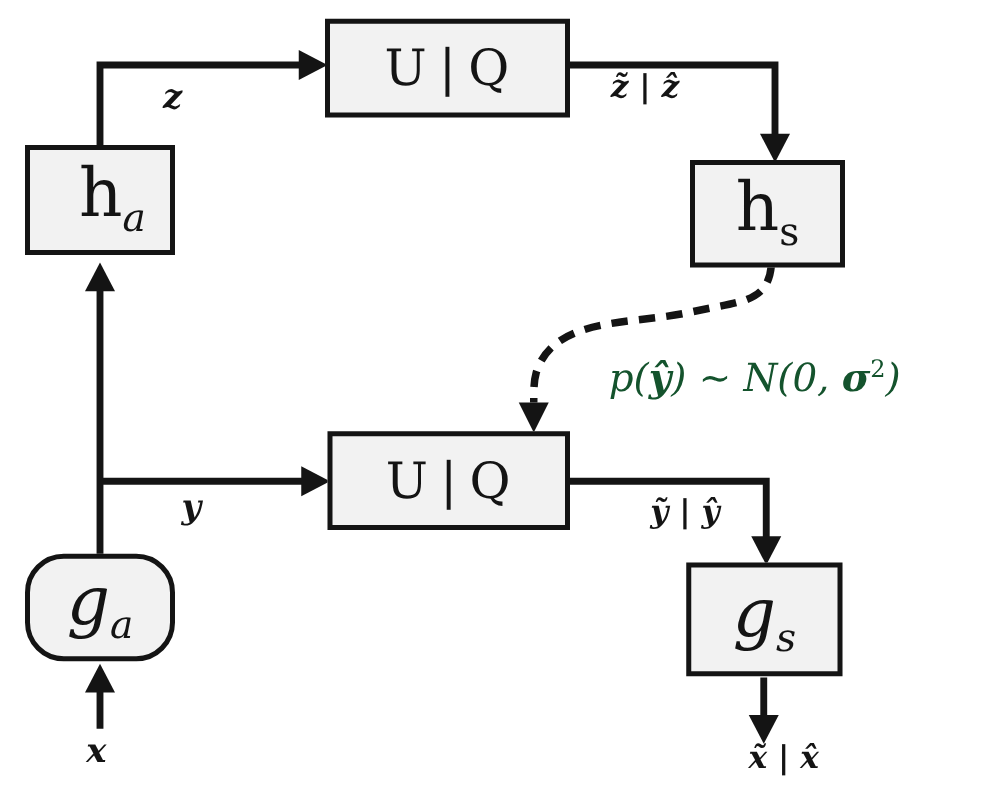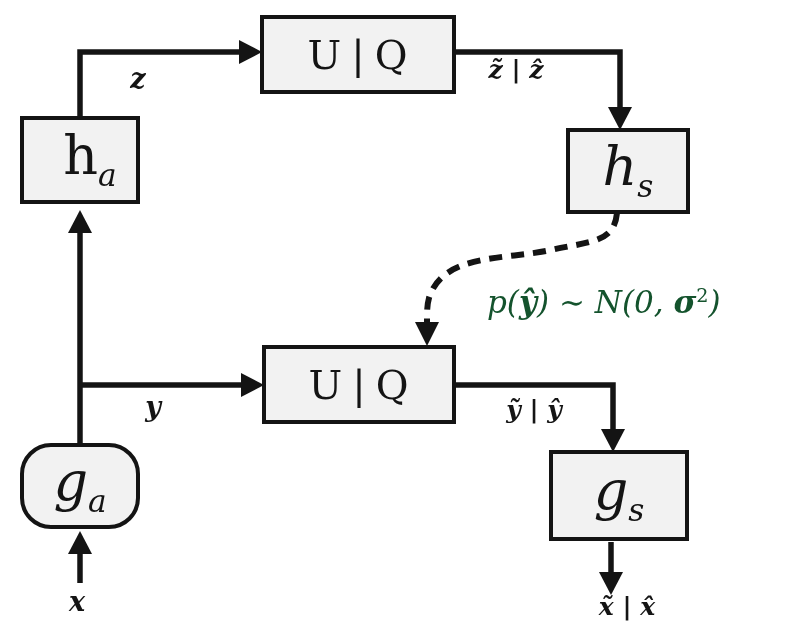--- a/index.html
+++ b/index.html
@@ -25,37 +25,37 @@
   }
   .box-label { font-size: 54px; line-height: 1; color: #141414; white-space: nowrap; }
   .uq .box-label { font-size: 40px; letter-spacing: 1px; }
   .sub { font-size: 0.58em; line-height: 1; }
   .it { font-style: italic; }
 
   #box-ha { left: 20px;  top: 116px; width: 120px; height: 88px; padding-left: 20px; }
   #box-ga { left: 20px;  top: 443px; width: 120px; height: 86px; border-radius: 31px; }
   #box-uq-top    { left: 260px; top: 15px;  width: 196px; height: 79px; }
   #box-uq-bottom { left: 262px; top: 345px; width: 194px; height: 79px; }
-  #box-hs { left: 566px; top: 128px; width: 124px; height: 86px; font-style: italic; }
-  #box-gs { left: 549px; top: 450px; width: 140px; height: 91px; text-align: right; }
+  #box-hs { left: 552px; top: 128px; width: 124px; height: 86px; }
+  #box-gs { left: 549px; top: 450px; width: 125px; height: 91px; text-align: right; }
 
   .edge-label {
     position: absolute;
     transform: translate(-50%, -50%);
     font-style: italic;
     font-weight: bold;
     font-size: 25px;
     white-space: nowrap;
     color: #141414;
   }
   #lbl-z { left: 138px; top: 78px;  font-size: 27px; }
   #lbl-y { left: 153px; top: 406px; font-size: 27px; }
   #lbl-x { left: 77px;  top: 601px; font-size: 27px; }
   #lbl-zout { left: 516px; top: 69px; }
-  #lbl-yout { left: 534px; top: 409px; }
+  #lbl-yout { left: 548px; top: 409px; }
   #lbl-xout { left: 627px; top: 606px; }
 
   .prior {
     position: absolute;
     left: 487px;
     top: 302px;
     transform: translateY(-50%);
     font-size: 31px;
     font-style: italic;
     white-space: nowrap;

